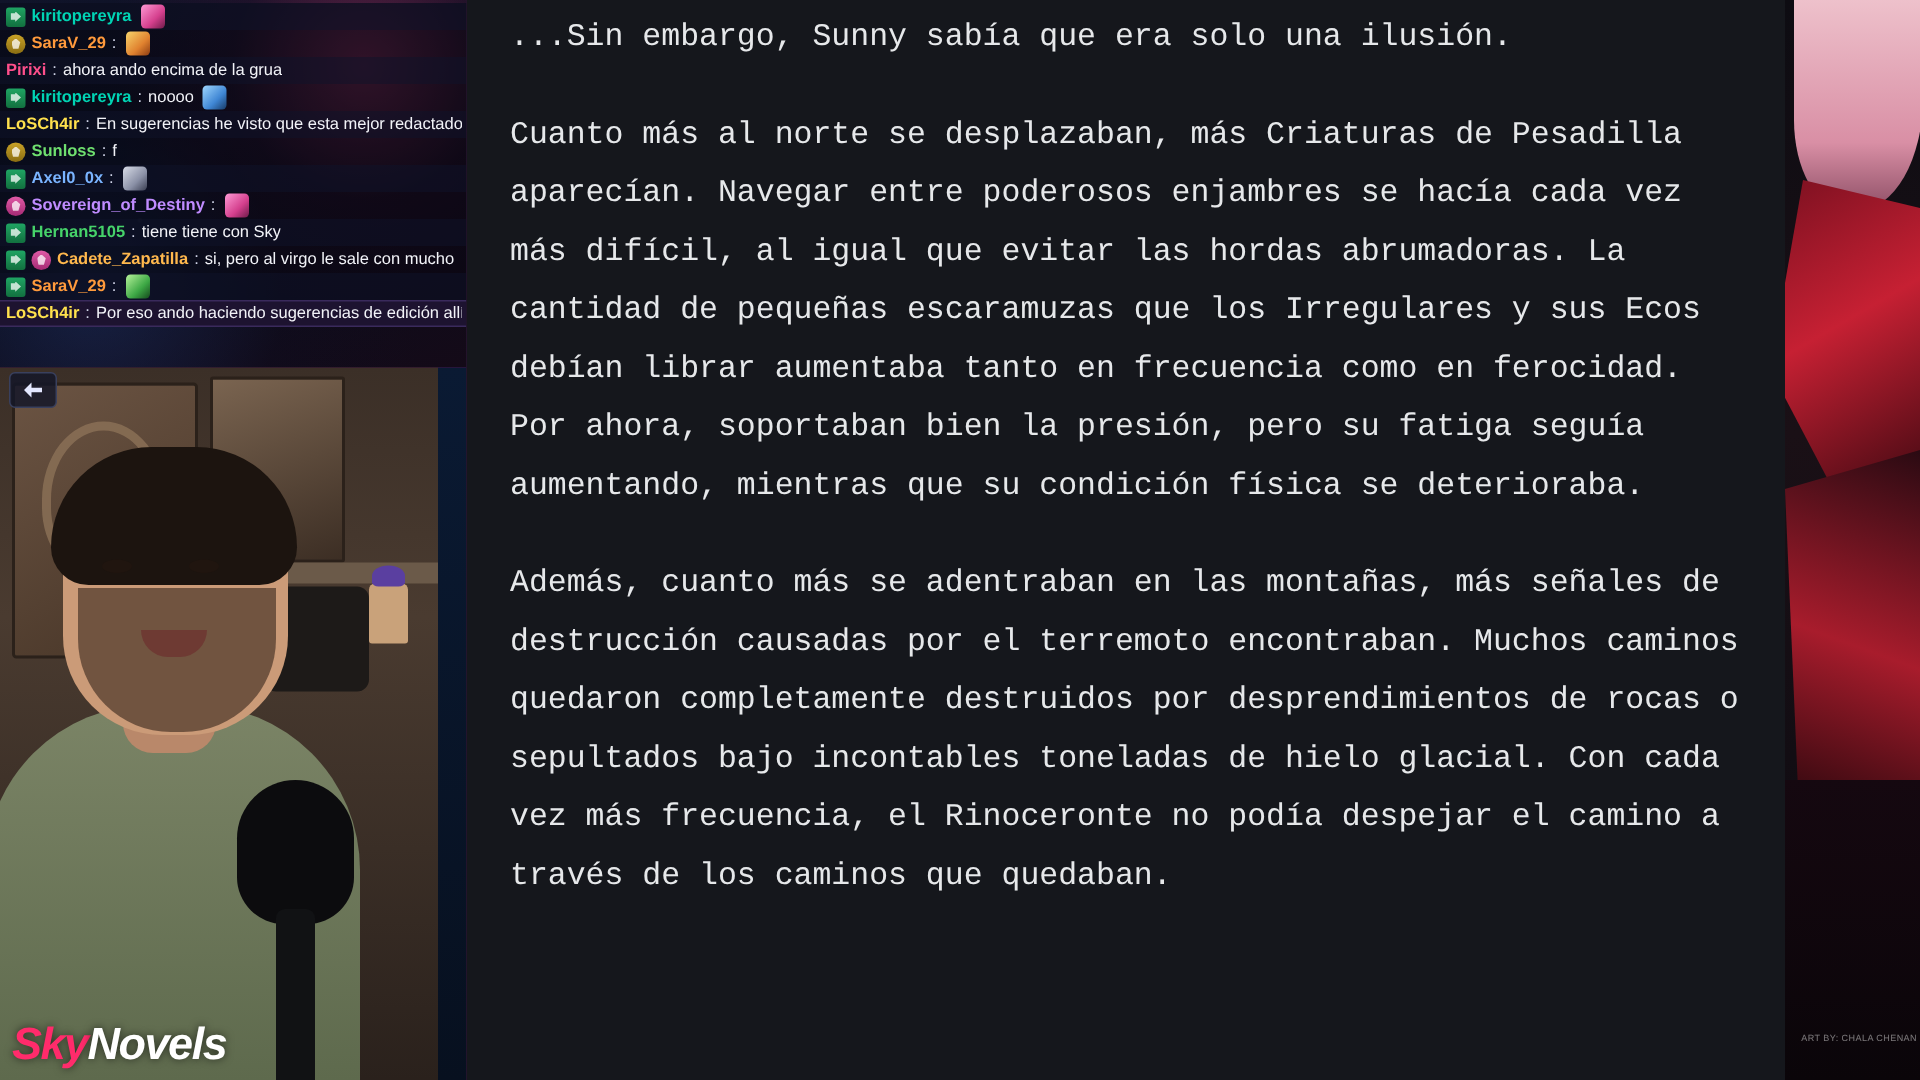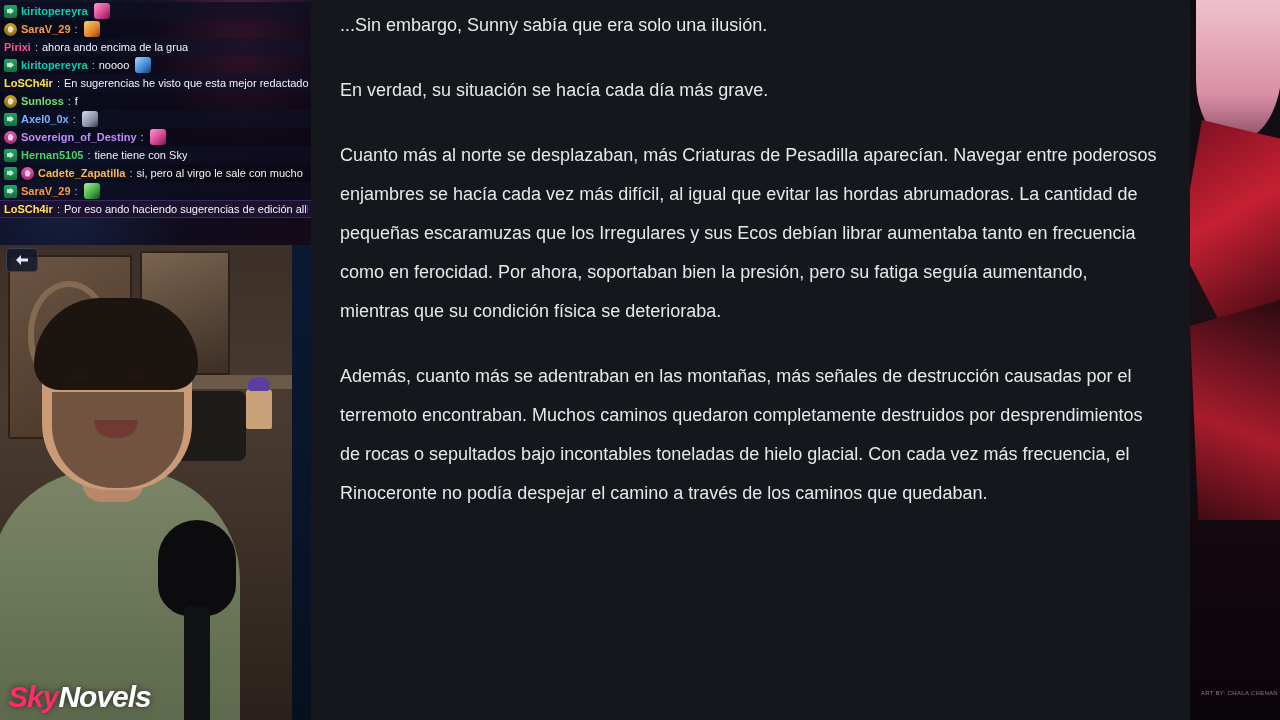--- a/index.html
+++ b/index.html
@@ -335,22 +335,22 @@
     height: 720px;
     background: #15171c;
     color: #e9eaec;
     overflow: hidden;
   }
   #reader-inner {
     padding: 0 30px 0 29px;
   }
   #reader p {
     margin: 0 0 26px 0;
-    font-family: Liberation Sans, sans-serif;
-    font-size: 18px;
+    font-family: Liberation Mono, monospace;
+    font-size: 21px;
     line-height: 39px;
     color: #e6e8ea;
     font-weight: 300;
   }
   #reader p.first {
     margin-top: 6px;
   }
 
   
   #right-art {
@@ -531,21 +531,20 @@
     <div id="back-btn">
       <svg width="14" height="12" viewBox="0 0 14 12">
         <path d="M6 1 L1 6 L6 11 L6 7.5 L13 7.5 L13 4.5 L6 4.5 Z" fill="#e4e8ff"></path>
       </svg>
     </div>
   </div>
 
   <div id="reader">
     <div id="reader-inner">
       <p class="first">...Sin embargo, Sunny sabía que era solo una ilusión.</p>
-      <p>En verdad, su situación se hacía cada día más grave.</p>
       <p>Cuanto más al norte se desplazaban, más Criaturas de Pesadilla aparecían. Navegar entre poderosos enjambres se hacía cada vez más difícil, al igual que evitar las hordas abrumadoras. La cantidad de pequeñas escaramuzas que los Irregulares y sus Ecos debían librar aumentaba tanto en frecuencia como en ferocidad. Por ahora, soportaban bien la presión, pero su fatiga seguía aumentando, mientras que su condición física se deterioraba.</p>
       <p>Además, cuanto más se adentraban en las montañas, más señales de destrucción causadas por el terremoto encontraban. Muchos caminos quedaron completamente destruidos por desprendimientos de rocas o sepultados bajo incontables toneladas de hielo glacial. Con cada vez más frecuencia, el Rinoceronte no podía despejar el camino a través de los caminos que quedaban.</p>
 
     </div>
   </div>
 
   <div id="right-art">
     <div class="art-blob" id="art-hair"></div>
     <div class="art-blob" id="art-red1"></div>
     <div class="art-blob" id="art-red2"></div>

